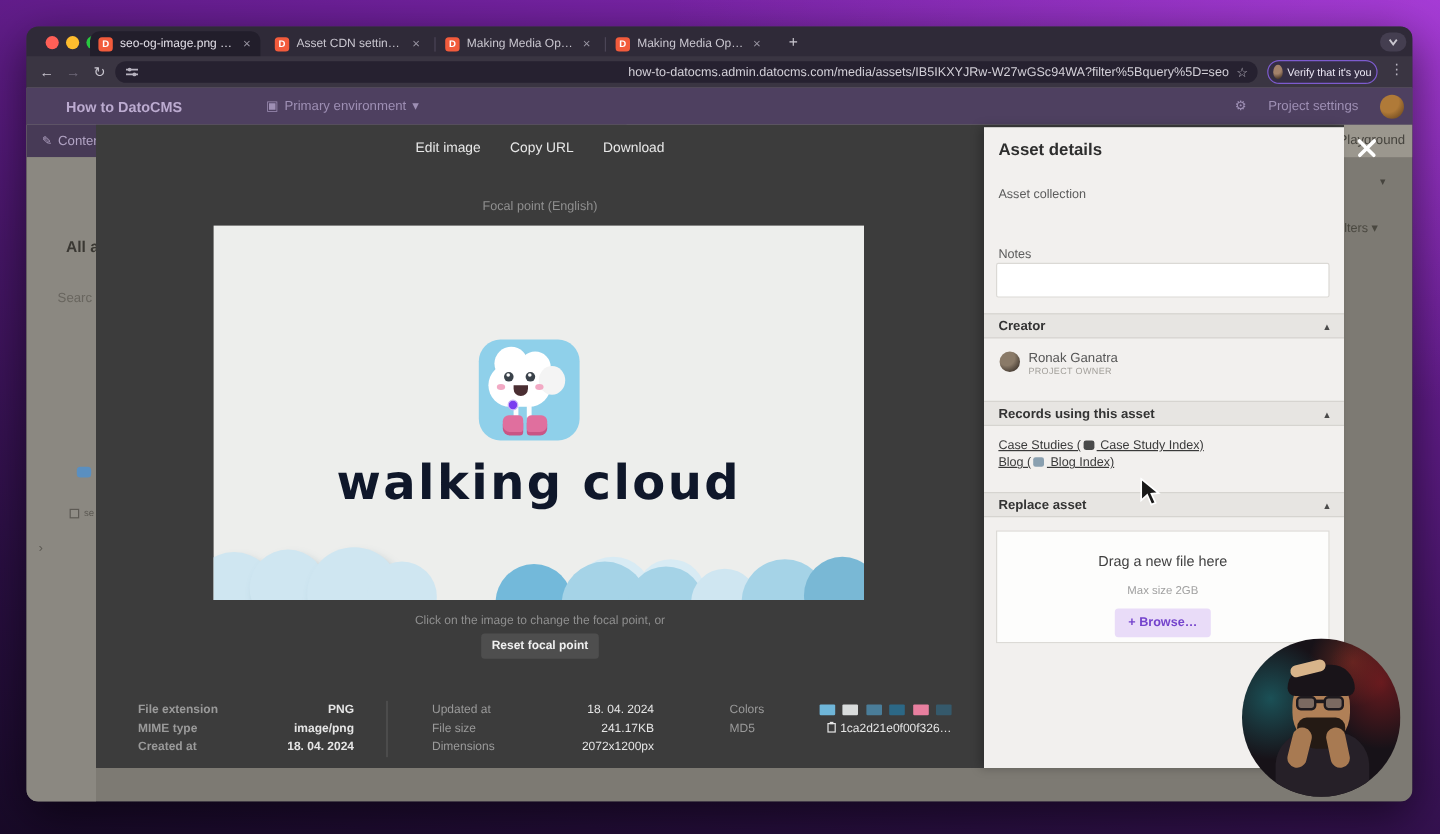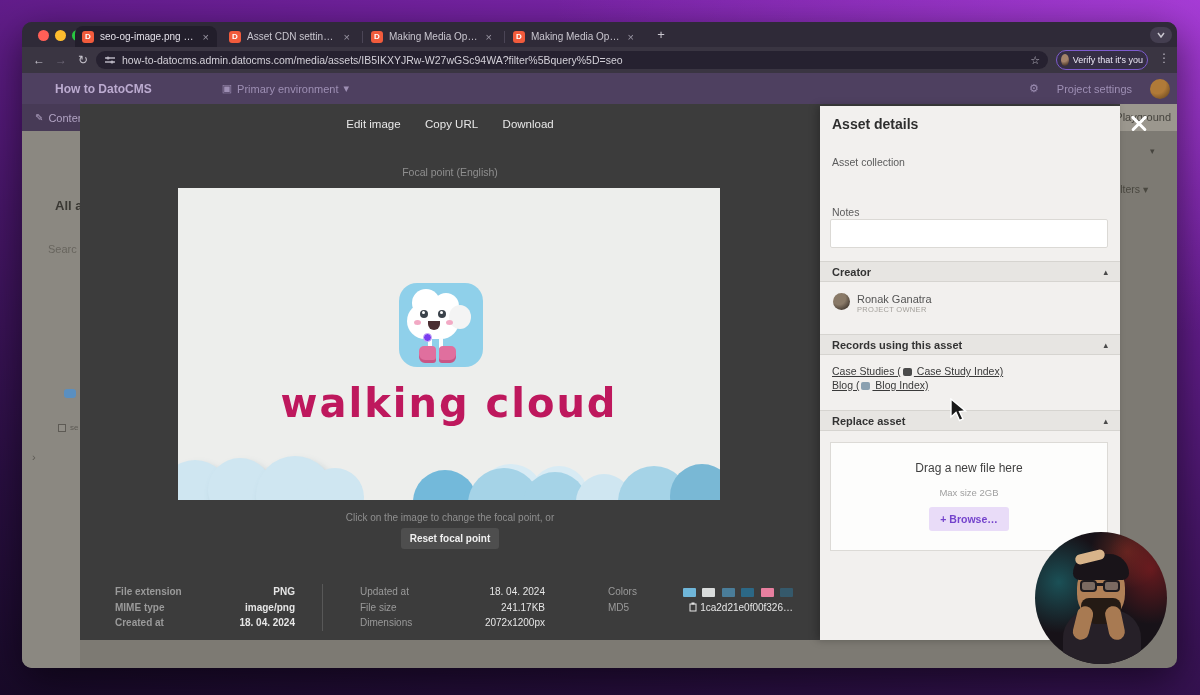--- a/index.html
+++ b/index.html
@@ -23,21 +23,21 @@
   .tab.active { background:#221e2b; border-radius:8px 8px 0 0; color:#e2dfe8; }
   .tab .title { white-space:nowrap; overflow:hidden; text-overflow:ellipsis; flex:1; }
   .favicon { width:12px; height:12px; min-width:12px; border-radius:3px; background:#f25b3c;
     color:#fff; font-size:8px; font-weight:bold; display:flex; align-items:center; justify-content:center; }
   .tabx { color:#9b97a4; font-size:11px; padding:0 1px; }
   .tabsep { top:9px; width:1px; height:12px; background:#4b4556; }
 
   #toolbar { left:0; top:25px; width:1155px; height:26px; background:#3a3542; }
   .navbtn { top:4px; width:18px; height:18px; color:#c8c5ce; font-size:12px; text-align:center; line-height:18px; }
   #urlbar { left:74px; top:4px; width:952px; height:18px; border-radius:9px; background:#262130;
-    display:flex; align-items:center; padding:0 8px; gap:6px; }
+    display:flex; align-items:center; padding:0 8px; gap:6px;text-align:right; }
   #urltext { color:#d3d0d8; font-size:10.5px; white-space:nowrap; overflow:hidden; flex:1; }
   #verify { left:1034px; top:3px; width:92px; height:20px; border-radius:10px; background:#352e44;
     border:1px solid #7d5bce; display:flex; align-items:center; gap:4px; padding:0 4px; }
   #verify .vtxt { color:#ece8f5; font-size:9px; white-space:nowrap; }
   .mini-avatar { width:12px; height:12px; border-radius:50%;
     background:radial-gradient(circle at 35% 30%, #a3826a 0 40%, #5c4636 75%, #2e241c); }
 
   
   #page { left:0; top:51px; width:1155px; height:595px; background:#7d7a73; }
   #pg-header { left:0; top:0; width:1155px; height:31px; background:#4e4060;
@@ -66,21 +66,21 @@
   .p-label { color:#5c5c5c; font-size:10.5px; }
   .p-input { background:#fff; border:1px solid #dbd9d5; border-radius:2px; width:278px;
     font-size:10.5px; color:#4a4a4a; padding:0 9px; font-family:"Liberation Sans",sans-serif; }
   .secbar { left:0; width:300px; height:21px; background:#e7e5e2; border-top:1px solid #d6d4d0;
     border-bottom:1px solid #d6d4d0; display:flex; align-items:center; justify-content:space-between;
     padding:0 12px; }
   .secbar .st { font-size:11px; font-weight:bold; color:#333; }
   .secbar .collapse { font-size:9px; color:#4a4a4a; }
   .rec-link { font-size:10.5px; color:#3a3a3a; text-decoration:underline; }
   .rec-icon { display:inline-block; width:9px; height:8px; border-radius:2px; margin:0 2px; vertical-align:-1px; }
-  #dropzone { left:10px; top:336px; width:278px; height:109px; background:#fdfdfc;
+  #dropzone { left:10px; top:336px; width:278px; height:94px; background:#fdfdfc;
     border:1px solid #dcdad6; text-align:center; }
   #browsebtn { background:#e9dcf8; color:#7443cc; font-weight:bold; font-size:10.5px;
     border:none; border-radius:3px; padding:6px 11px; margin-top:9px; }
 
   
   #closeX { left:1108px; top:92px; width:18px; height:18px; }
   #closeX span { position:absolute; left:-1px; top:8px; width:20px; height:2.5px; background:#fff; border-radius:2px; }
 
   
   #webcam { left:1035px; top:532px; width:132px; height:132px; border-radius:50%; overflow:hidden;
@@ -214,21 +214,21 @@
           <div class="cloudpuff" style="left:47px; top:37px; width:7px; height:5px; background:#f2a9c4;"></div>
           <div class="abs" style="left:29px; top:55px; width:4px; height:10px; background:#fdfdfd;"></div>
           <div class="abs" style="left:40px; top:55px; width:4px; height:10px; background:#fdfdfd;"></div>
           <div class="abs" style="left:20px; top:63px; width:17px; height:14px; background:#e06f9e; border-radius:5px 4px 3px 6px; box-shadow:0 3px 0 #c95585;"></div>
           <div class="abs" style="left:40px; top:63px; width:17px; height:14px; background:#e06f9e; border-radius:4px 5px 6px 3px; box-shadow:0 3px 0 #c95585;"></div>
         </div>
 
         <div class="abs" style="left:245px; top:145px; width:9px; height:9px; border-radius:50%; background:#7a3df0; border:1px solid #cdb6f8;"></div>
 
         <div class="abs" style="left:0; top:192px; width:542px; text-align:center; font-size:40px; font-weight:bold;
-             letter-spacing:2px; color:#be185d; font-family:'DejaVu Sans',sans-serif;">walking cloud</div>
+             letter-spacing:2px; color:#0f172a; font-family:'DejaVu Sans',sans-serif;">walking cloud</div>
 
         <div>
           <div class="cloudpuff" style="left:-18px; bottom:-30px; width:70px; height:70px; background:#cfe6f1; box-shadow:4px 5px 7px rgba(90,130,150,.35);"></div>
           <div class="cloudpuff" style="left:30px; bottom:-22px; width:64px; height:64px; background:#cfe6f1; box-shadow:4px 5px 7px rgba(90,130,150,.35);"></div>
           <div class="cloudpuff" style="left:78px; bottom:-34px; width:78px; height:78px; background:#cfe6f1; box-shadow:4px 5px 7px rgba(90,130,150,.35);"></div>
           <div class="cloudpuff" style="left:128px; bottom:-26px; width:58px; height:58px; background:#cfe6f1;"></div>
           <div class="cloudpuff" style="left:300px; bottom:-30px; width:66px; height:66px; background:#d8ebf4;"></div>
           <div class="cloudpuff" style="left:352px; bottom:-24px; width:58px; height:58px; background:#d8ebf4;"></div>
           <div class="cloudpuff" style="left:235px; bottom:-34px; width:64px; height:64px; background:#73b9da;"></div>
           <div class="cloudpuff" style="left:290px; bottom:-40px; width:72px; height:72px; background:#a5d3e7;"></div>

